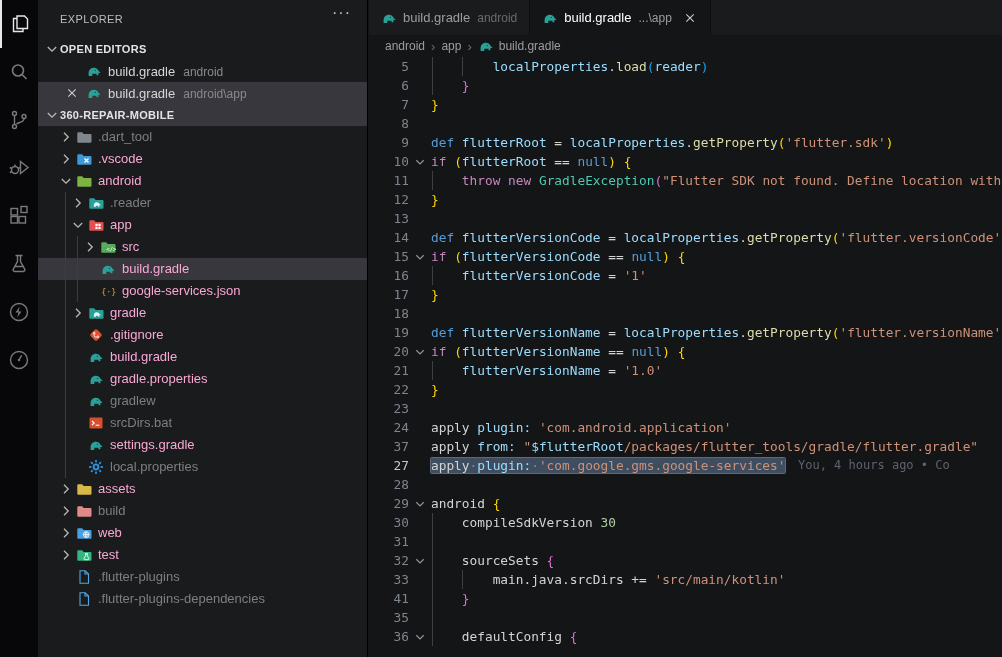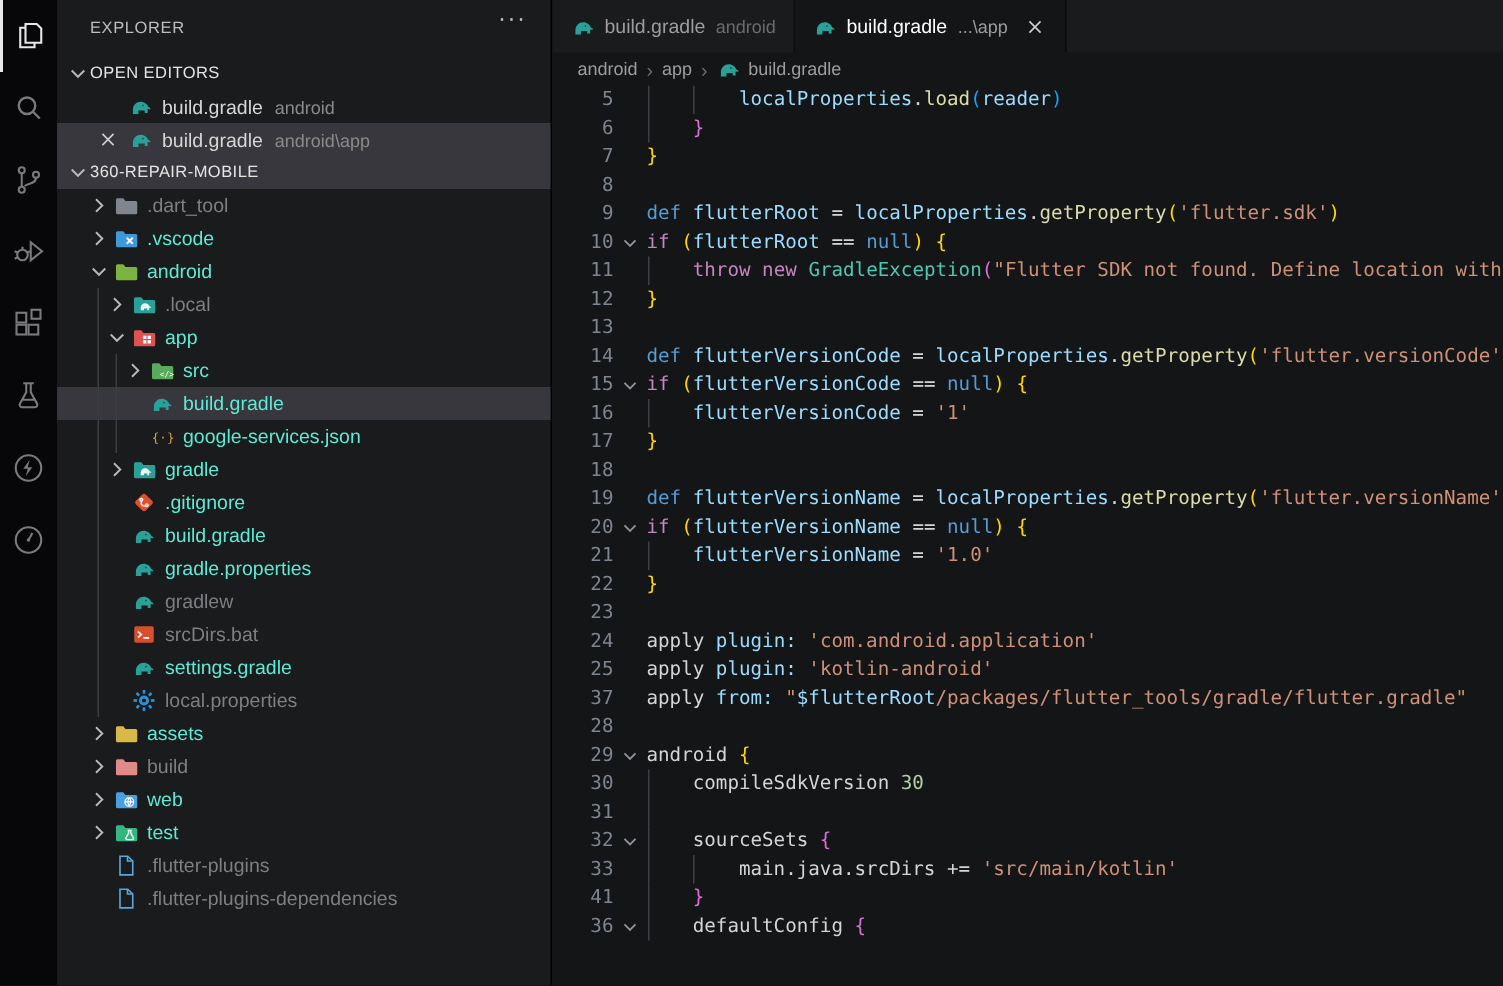--- a/index.html
+++ b/index.html
@@ -14,33 +14,33 @@
   .ab-icon.active { border-left:2px solid #e7e7e7; }
 
   
   .sidebar { position:absolute; left:38px; top:0; width:330px; height:657px;
     background:var(--bg_sidebar); border-right:1px solid #000; color:#cfcfcf; }
   .sb-header { height:38px; display:flex; align-items:center; position:relative; }
   .sb-title { position:absolute; left:22px; font-size:11px; letter-spacing:.4px; color:#bdbdbd; }
   .sb-more { position:absolute; right:16px; top:4px; font-size:16px; color:#c5c5c5; letter-spacing:1px; cursor:pointer; }
   .sec-row { height:22px; display:flex; align-items:center; position:relative; cursor:pointer; }
   .sec-row .chev { position:absolute; left:6px; top:3px; }
-  .sec-label { position:absolute; left:22px; font-size:11px; font-weight:normal; color:#e4e4e4; letter-spacing:.3px; }
+  .sec-label { position:absolute; left:22px; font-size:11px; font-weight:bold; color:#e4e4e4; letter-spacing:.3px; }
   .sec-row.rootrow { background:var(--row_selected); }
   .oe-row { height:22px; display:flex; align-items:center; position:relative; cursor:pointer; font-size:13px; }
   .oe-row.active { background:var(--row_selected); }
   .oe-close { position:absolute; left:26px; top:3px; }
   .oe-icon { position:absolute; left:48px; top:3px; }
   .oe-label { position:absolute; left:70px; white-space:nowrap; color:#d6d6d6; }
   .oe-detail { color:#8a8a8a; margin-left:8px; font-size:12px; }
   .tree-row { height:22px; position:relative; cursor:pointer; font-size:13px; }
   .tree-row.selected { background:var(--row_selected); }
   .tree-row .chev { position:absolute; top:3px; }
   .tree-row .ficon { position:absolute; top:3px; }
-  .tree-row .tlabel { position:absolute; top:3px; white-space:nowrap; color:#5eead4; }
+  .tree-row .tlabel { position:absolute; top:3px; white-space:nowrap; color:#f9a8d4; }
   .tree-row .tlabel.dim { color:#7d7f82; }
   .tguide { position:absolute; top:0; height:22px; border-left:1px solid #3a3d41; }
 
   
   .editor { position:absolute; left:369px; top:0; right:0; height:657px; background:var(--bg_editor); }
   .tabbar { height:35px; background:var(--bg_tabbar); display:flex; }
   .tab { height:35px; display:flex; align-items:center; padding:0 12px; font-size:13px;
     border-right:1px solid #0d0d0d; cursor:pointer; background:var(--bg_tabbar); white-space:nowrap; }
   .tab .ticon { margin-right:6px; display:flex; }
   .tab .ttitle { color:#9d9d9d; }
@@ -215,21 +215,21 @@
         </div>
         <div class="tree-row">
           <i class="tguide" style="left:27px"></i>
           <span class="chev" style="left:32px"><svg width="16" height="16" viewBox="0 0 16 16">
               <path d="M6 3.8l4.2 4.2L6 12.2" stroke="#b8b8b8" stroke-width="1.3" fill="none"></path>
             </svg></span>
           <span class="ficon" style="left:50px"><svg width="16" height="16" viewBox="0 0 16 16">
               <path d="M1.3 3.2h4.9l1.4 1.8h6.9a1 1 0 0 1 1 1v6.8a1 1 0 0 1-1 1H2.3a1 1 0 0 1-1-1V4.2a1 1 0 0 1 1-1z" fill="#2aa198"></path>
               <path d="M5.8 11.8v-1.6c0-1.7 1.4-3 3-3 1.3 0 2.4.8 2.8 2l.9.3c.4.2.3.8-.2.7l-.9-.1v1.7h-1.2v-1.1H8v1.1z" fill="rgba(255,255,255,.9)"></path>
             </svg></span>
-          <span class="tlabel dim" style="left:72px">.local</span>
+          <span class="tlabel dim" style="left:72px">.reader</span>
         </div>
         <div class="tree-row">
           <i class="tguide" style="left:27px"></i>
           <span class="chev" style="left:32px"><svg width="16" height="16" viewBox="0 0 16 16">
               <path d="M3.8 6l4.2 4.2L12.2 6" stroke="#b8b8b8" stroke-width="1.3" fill="none"></path>
             </svg></span>
           <span class="ficon" style="left:50px"><svg width="16" height="16" viewBox="0 0 16 16">
               <path d="M1.3 3.2h4.9l1.4 1.8h6.9a1 1 0 0 1 1 1v6.8a1 1 0 0 1-1 1H2.3a1 1 0 0 1-1-1V4.2a1 1 0 0 1 1-1z" fill="#e05252"></path>
               <g fill="#fff">
                 <rect x="7.4" y="6.8" width="2.2" height="2.2"></rect>
@@ -474,31 +474,32 @@
         <div class="cl"><span class="ln">17</span><span class="fold"></span><span class="ct"><span class="c-b1">}</span></span></div>
         <div class="cl"><span class="ln">18</span><span class="fold"></span><span class="ct"></span></div>
         <div class="cl"><span class="ln">19</span><span class="fold"></span><span class="ct"><span class="c-kw">def</span><span class="c-pln"> </span><span class="c-vr">flutterVersionName</span><span class="c-pln"> = </span><span class="c-vr">localProperties</span><span class="c-pln">.</span><span class="c-fn">getProperty</span><span class="c-b1">(</span><span class="c-str">'flutter.versionName'</span><span class="c-b1">)</span></span></div>
         <div class="cl"><span class="ln">20</span><span class="fold"><svg width="14" height="14" viewBox="0 0 16 16">
               <path d="M3.8 6l4.2 4.2L12.2 6" stroke="#8f949c" stroke-width="1.4" fill="none"></path>
             </svg></span><span class="ct"><span class="c-ctl">if</span><span class="c-pln"> </span><span class="c-b1">(</span><span class="c-vr">flutterVersionName</span><span class="c-pln"> == </span><span class="c-kw">null</span><span class="c-b1">)</span><span class="c-pln"> </span><span class="c-b1">{</span></span></div>
         <div class="cl"><span class="ln">21</span><span class="fold"></span><span class="ct"><i class="g" style="left: 0.5px;"></i><span class="c-pln">    </span><span class="c-vr">flutterVersionName</span><span class="c-pln"> = </span><span class="c-str">'1.0'</span></span></div>
         <div class="cl"><span class="ln">22</span><span class="fold"></span><span class="ct"><span class="c-b1">}</span></span></div>
         <div class="cl"><span class="ln">23</span><span class="fold"></span><span class="ct"></span></div>
         <div class="cl"><span class="ln">24</span><span class="fold"></span><span class="ct"><span class="c-pln">apply </span><span class="c-vr">plugin:</span><span class="c-pln"> </span><span class="c-str">'com.android.application'</span></span></div>
-        <div class="cl"><span class="ln">25</span><span class="fold"></span><span class="ct"><span class="c-pln">apply </span><span class="c-vr">plugin:</span><span class="c-pln"> </span><span class="c-str">'kotlin-android'</span></span></div>
         <div class="cl"><span class="ln">37</span><span class="fold"></span><span class="ct"><span class="c-pln">apply </span><span class="c-vr">from:</span><span class="c-pln"> </span><span class="c-str">"</span><span class="c-vr">$flutterRoot</span><span class="c-str">/packages/flutter_tools/gradle/flutter.gradle"</span></span></div>
+        <div class="cl"><span class="ln cur">27</span><span class="fold"></span><span class="ct"><span class="selwrap"><span class="c-pln">apply</span><span class="c-dot">·</span><span class="c-vr">plugin:</span><span class="c-dot">·</span><span class="c-str">'com.google.gms.google-services'</span></span><span class="blame" style="left: 367px;">You, 4 hours ago • Co</span></span></div>
         <div class="cl"><span class="ln">28</span><span class="fold"></span><span class="ct"></span></div>
         <div class="cl"><span class="ln">29</span><span class="fold"><svg width="14" height="14" viewBox="0 0 16 16">
               <path d="M3.8 6l4.2 4.2L12.2 6" stroke="#8f949c" stroke-width="1.4" fill="none"></path>
             </svg></span><span class="ct"><span class="c-pln">android </span><span class="c-b1">{</span></span></div>
         <div class="cl"><span class="ln">30</span><span class="fold"></span><span class="ct"><i class="g" style="left: 0.5px;"></i><span class="c-pln">    compileSdkVersion </span><span class="c-num">30</span></span></div>
         <div class="cl"><span class="ln">31</span><span class="fold"></span><span class="ct"><i class="g" style="left: 0.5px;"></i></span></div>
         <div class="cl"><span class="ln">32</span><span class="fold"><svg width="14" height="14" viewBox="0 0 16 16">
               <path d="M3.8 6l4.2 4.2L12.2 6" stroke="#8f949c" stroke-width="1.4" fill="none"></path>
             </svg></span><span class="ct"><i class="g" style="left: 0.5px;"></i><span class="c-pln">    sourceSets </span><span class="c-b2">{</span></span></div>
         <div class="cl"><span class="ln">33</span><span class="fold"></span><span class="ct"><i class="g" style="left: 0.5px;"></i><i class="g" style="left: 31.34px;"></i><span class="c-pln">        main.java.srcDirs += </span><span class="c-str">'src/main/kotlin'</span></span></div>
         <div class="cl"><span class="ln">41</span><span class="fold"></span><span class="ct"><i class="g" style="left: 0.5px;"></i><span class="c-pln">    </span><span class="c-b2">}</span></span></div>
+        <div class="cl"><span class="ln">35</span><span class="fold"></span><span class="ct"><i class="g" style="left: 0.5px;"></i></span></div>
         <div class="cl"><span class="ln">36</span><span class="fold"><svg width="14" height="14" viewBox="0 0 16 16">
               <path d="M3.8 6l4.2 4.2L12.2 6" stroke="#8f949c" stroke-width="1.4" fill="none"></path>
             </svg></span><span class="ct"><i class="g" style="left: 0.5px;"></i><span class="c-pln">    defaultConfig </span><span class="c-b2">{</span></span></div>
       </div>
   </div>
 </div>
 
 </body></html>

